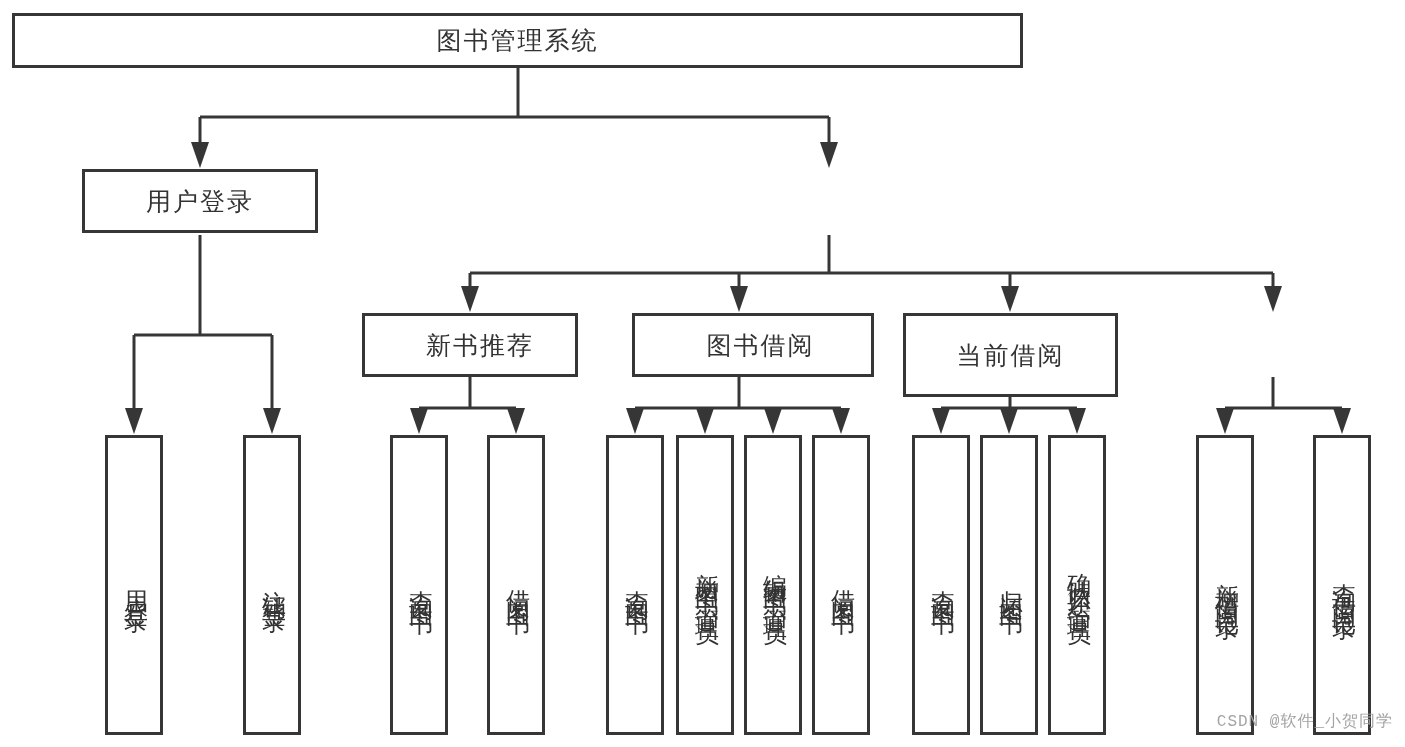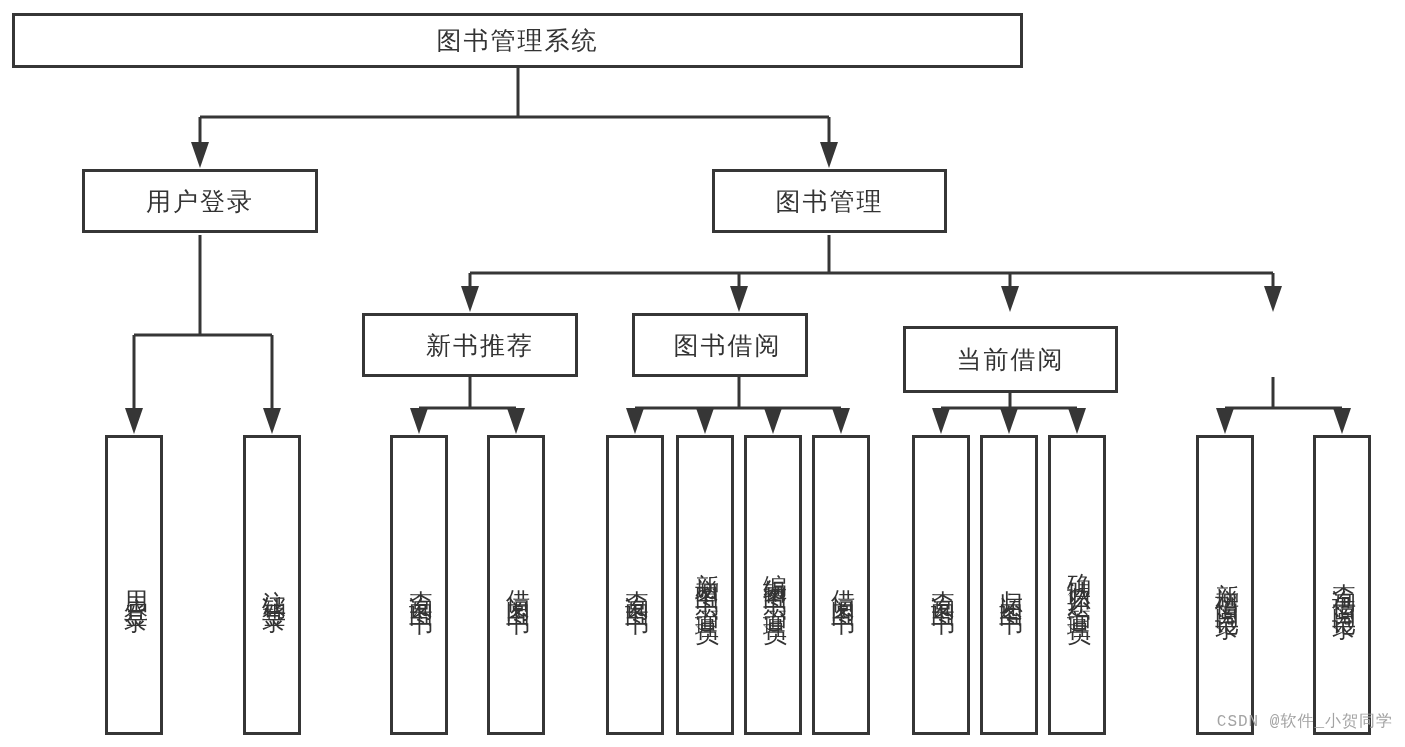--- a/index.html
+++ b/index.html
@@ -109,31 +109,28 @@
     </g>
   </svg>
 
   <div class="box" style="left:12px; top:13px; width:1011px; height:55px;">
     <span class="hlabel">图书管理系统</span>
   </div>
 
   <div class="box" style="left:82px; top:169px; width:236px; height:64px;">
     <span class="hlabel">用户登录</span>
   </div>
-  <div class="box" style="left:712px; top:169px; width:235px; height:64px;">
-    <span class="hlabel">图书管理</span>
-  </div>
 
   <div class="box" style="left:362px; top:313px; width:216px; height:64px;padding-left:20px;">
     <span class="hlabel">新书推荐</span>
   </div>
-  <div class="box" style="left:632px; top:313px; width:176px; height:64px;padding-left:15px;">
+  <div class="box" style="left:632px; top:313px; width:242px; height:64px;padding-left:15px;">
     <span class="hlabel">图书借阅</span>
   </div>
-  <div class="box" style="left:903px; top:326px; width:215px; height:67px;">
+  <div class="box" style="left:903px; top:313px; width:215px; height:84px;">
     <span class="hlabel">当前借阅</span>
   </div>
 
   <div class="box leaf" style="left:105px; top:435px; width:58px; height:300px;">
     <span class="vlabel">用户登录</span>
   </div>
   <div class="box leaf" style="left:243px; top:435px; width:58px; height:300px;">
     <span class="vlabel">注销登录</span>
   </div>
   <div class="box leaf" style="left:390px; top:435px; width:58px; height:300px;">

